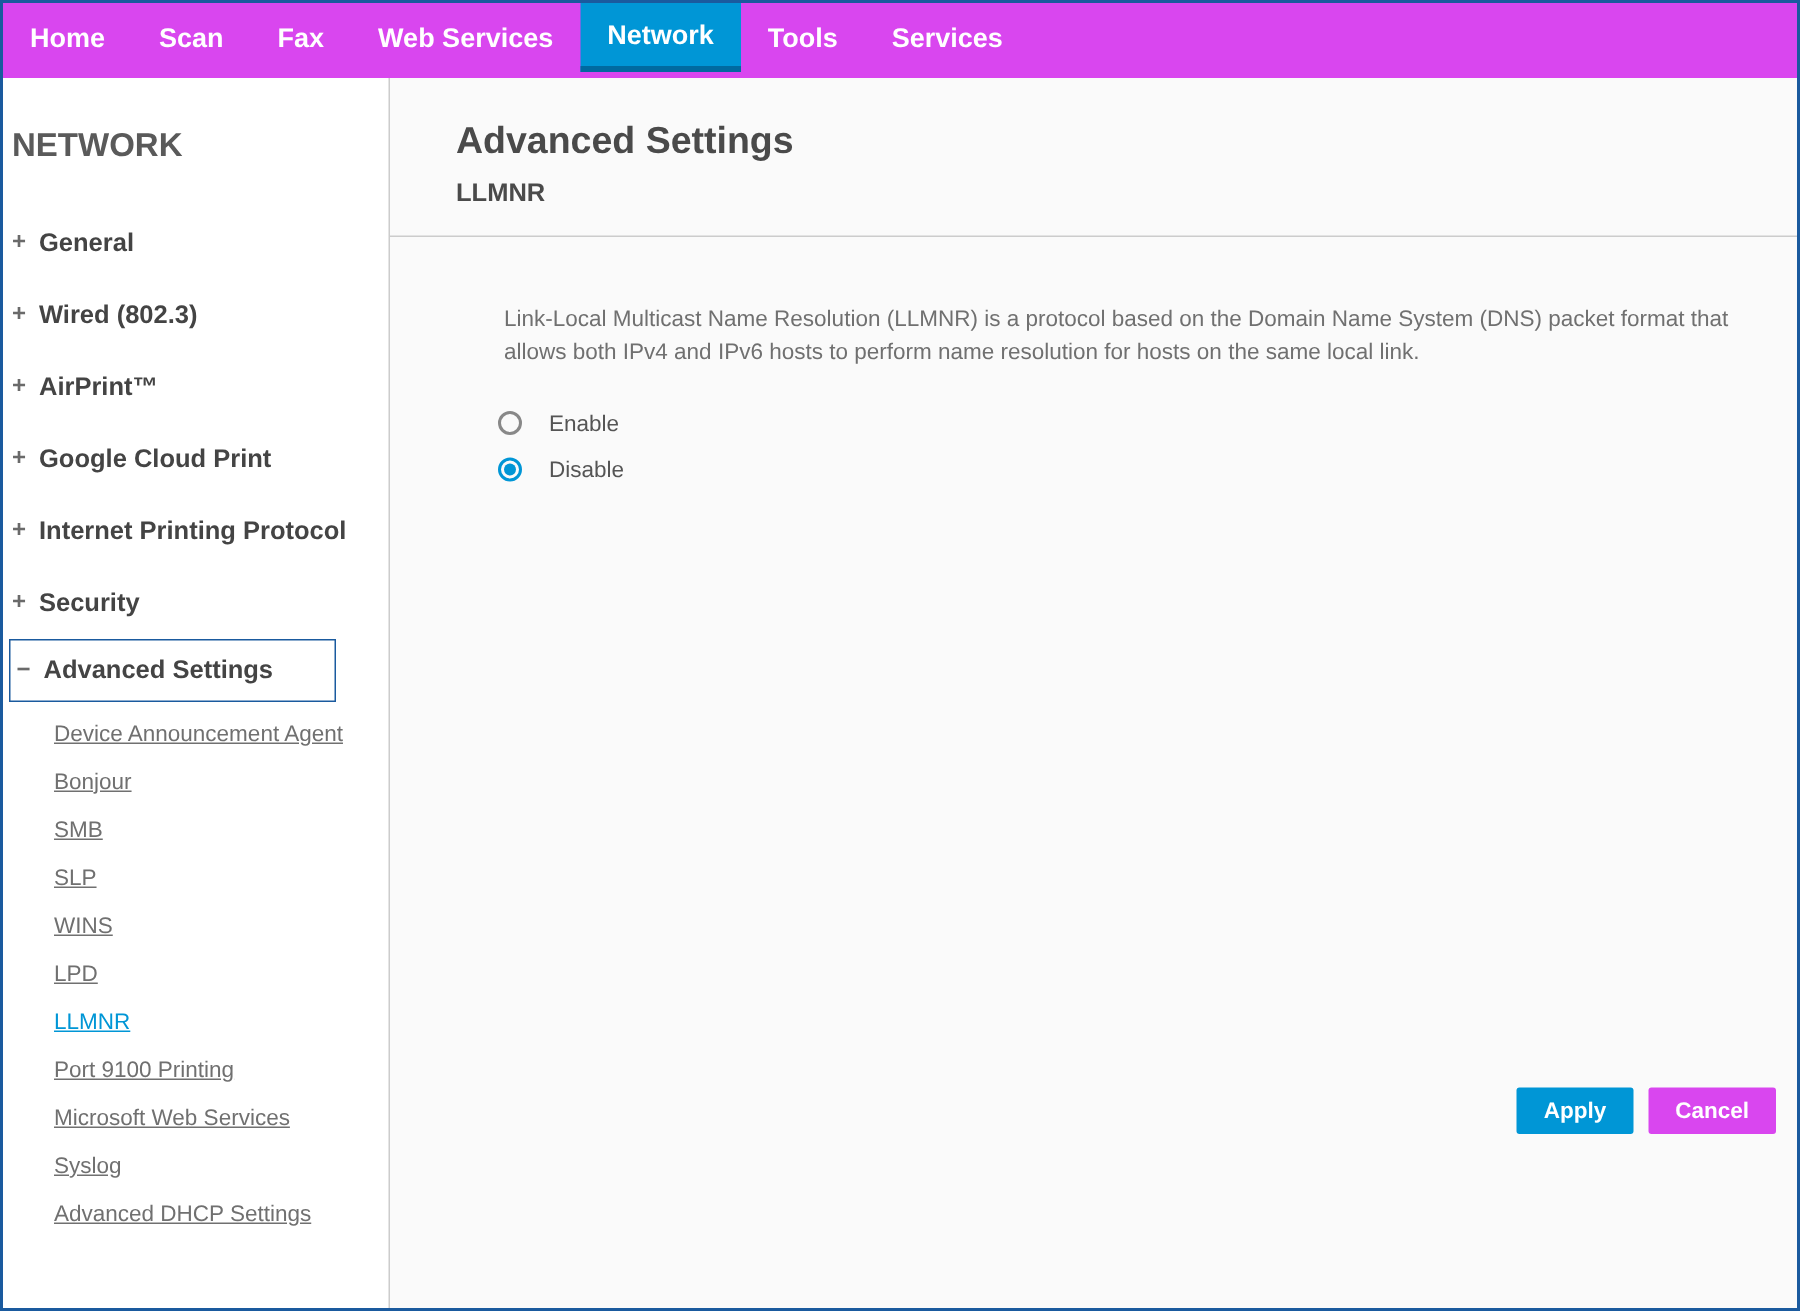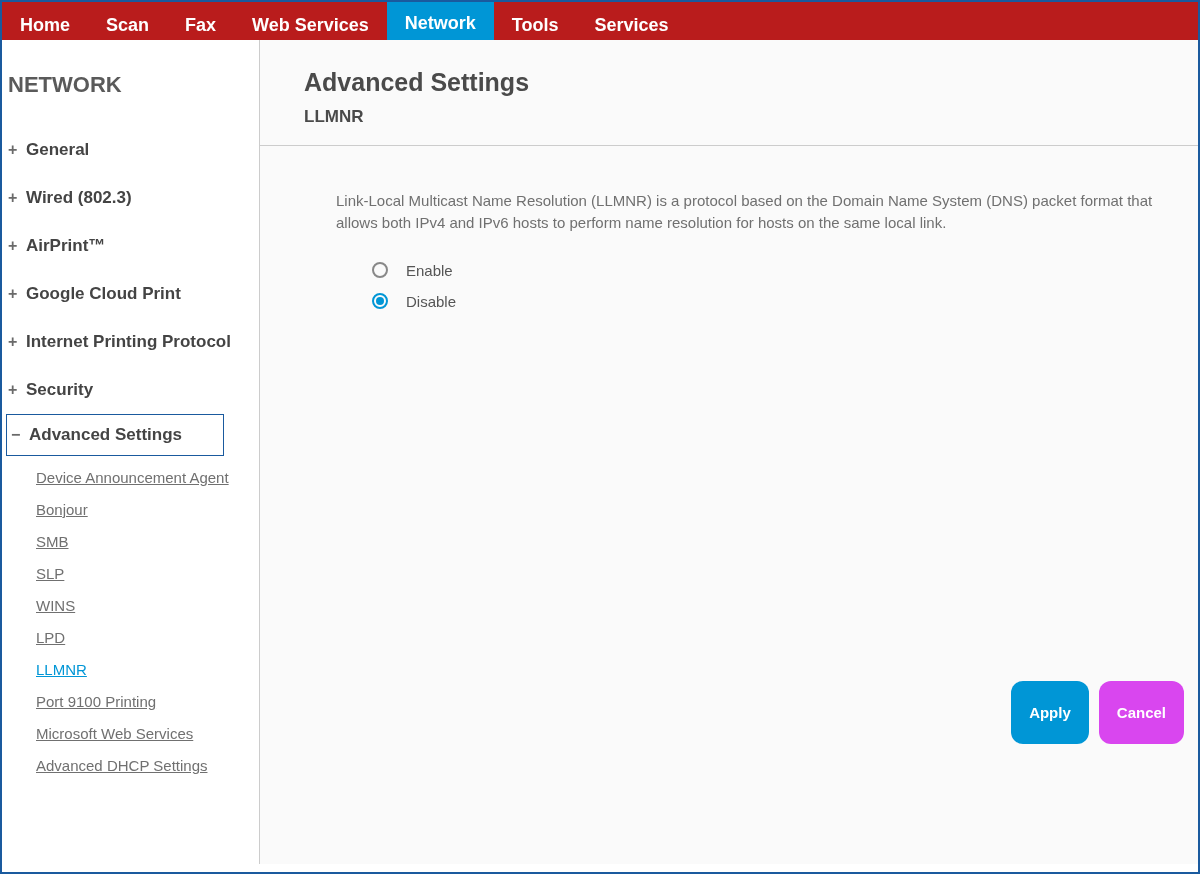--- a/index.html
+++ b/index.html
@@ -8,22 +8,22 @@
     width: 1200px;
     height: 874px;
     border: 2px solid #1a5a9e;
     background: #ffffff;
     overflow: hidden;
   }
 
   
   .topnav {
     display: flex;
-    background: #b91c1c;
-    height: 38px;
+    background: #d946ef;
+    height: 50px;
   }
   .topnav .tab {
     color: #ffffff;
     font-weight: bold;
     font-size: 18px;
     padding: 0 18px;
     height: 46px;
     display: flex;
     align-items: center;
     cursor: pointer;
@@ -122,21 +122,20 @@
     color: #707070;
     line-height: 1.45;
     margin-bottom: 28px;
     margin-left: 32px;
   }
   .radio-group { padding-left: 28px; }
   .radio-row {
     display: flex;
     align-items: center;
     margin-bottom: 14px;
-    margin-left: 40px;
   }
   .radio {
     width: 16px; height: 16px;
     border: 2px solid #888;
     border-radius: 50%;
     margin-right: 18px;
     display: flex; align-items: center; justify-content: center;
     cursor: pointer;
   }
   .radio.checked { border-color: #0096d6; }
@@ -149,23 +148,23 @@
   .button-row {
     position: absolute;
     right: 14px;
     bottom: 120px;
     display: flex;
     gap: 10px;
   }
   .btn {
     font-size: 15px;
     font-weight: bold;
-    padding: 23px 18px;
+    padding: 7px 18px;
     border: none;
-    border-radius: 12px;
+    border-radius: 2px;
     cursor: pointer;
     color: #fff;
   }
   .btn-primary { background: #0096d6; }
   .btn-secondary { background: #d946ef; }
 </style>
 </head>
 <body>
 
 <div class="topnav">
@@ -214,20 +213,21 @@
     <div class="sub-list">
       <div class="sub-item">Device Announcement Agent</div>
       <div class="sub-item">Bonjour</div>
       <div class="sub-item">SMB</div>
       <div class="sub-item">SLP</div>
       <div class="sub-item">WINS</div>
       <div class="sub-item">LPD</div>
       <div class="sub-item active">LLMNR</div>
       <div class="sub-item">Port 9100 Printing</div>
       <div class="sub-item">Microsoft Web Services</div>
+      <div class="sub-item">Syslog</div>
       <div class="sub-item">Advanced DHCP Settings</div>
     </div>
   </div>
 
   <div class="main">
     <div class="content-header">
       <h1>Advanced Settings</h1>
       <h2>LLMNR</h2>
     </div>
     <div class="content-body">

